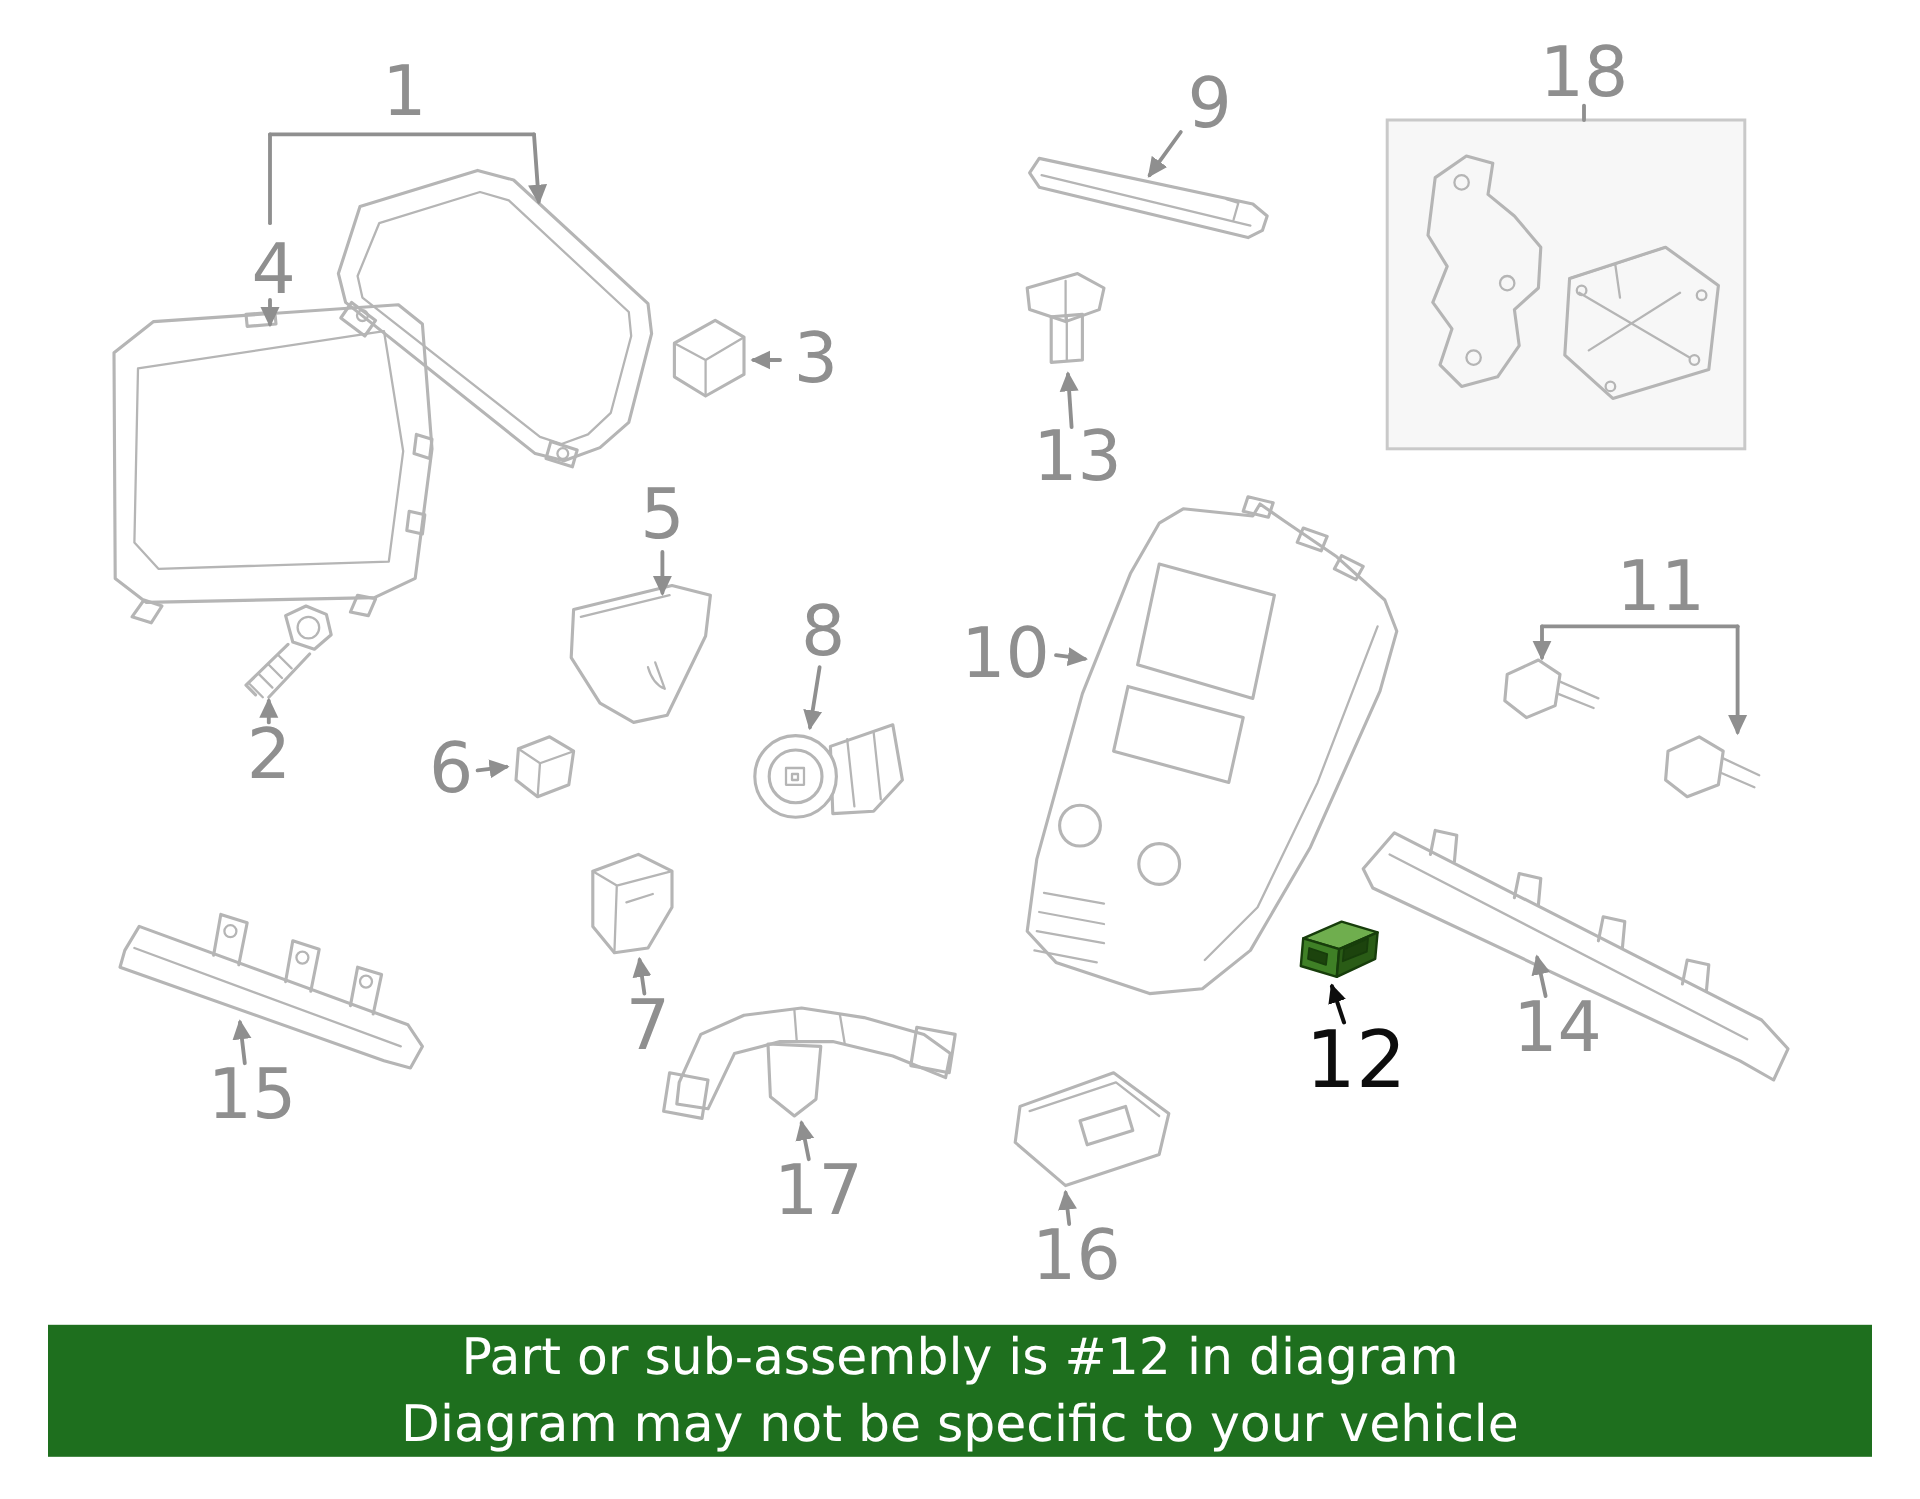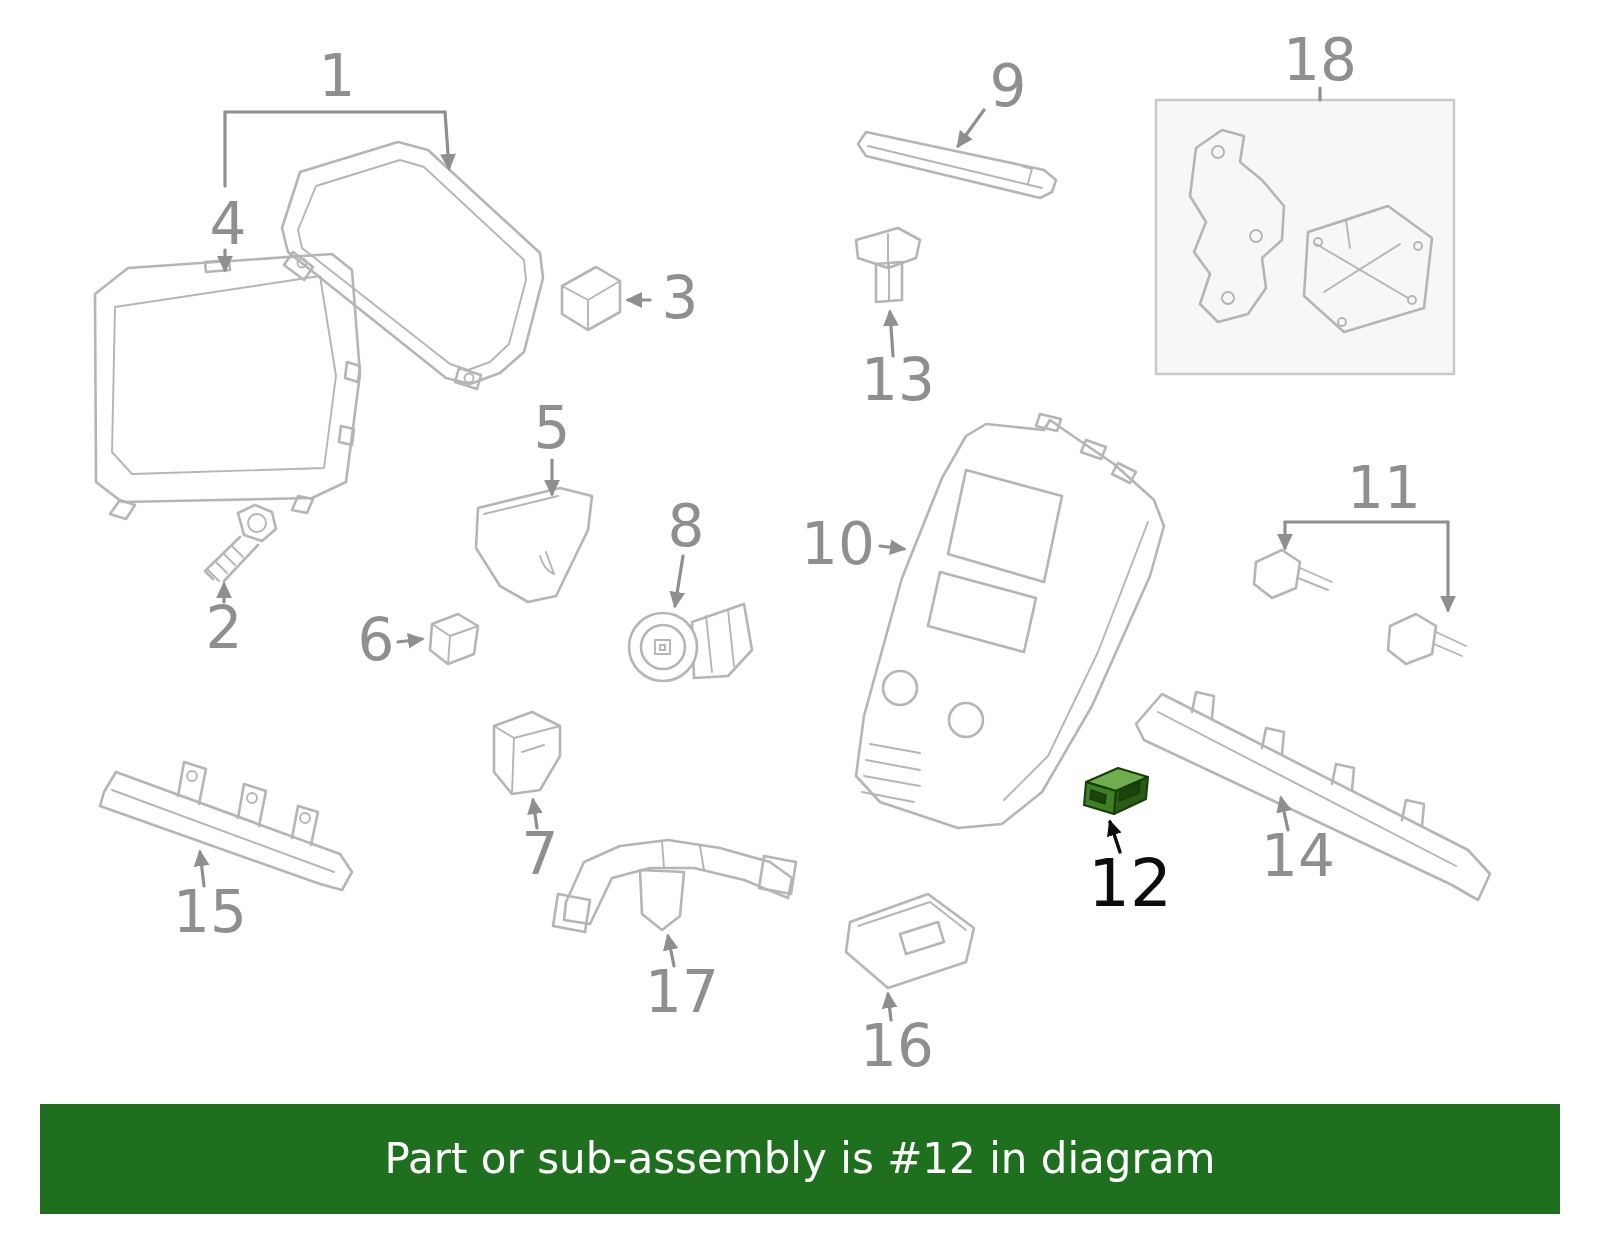--- a/index.html
+++ b/index.html
@@ -262,15 +262,16 @@
       <text class="callout callout--hl" x="1130" y="906">12</text>
       <text class="callout" x="1298" y="876">14</text>
       <text class="callout" x="210" y="932">15</text>
       <text class="callout" x="682" y="1012">17</text>
       <text class="callout" x="897" y="1066">16</text>
     </g>
   </svg>
 
   <div class="banner">
     <div class="banner-line">Part or sub-assembly is #12 in diagram</div>
+    <div class="banner-line">Diagram may not be specific to your vehicle</div>
   </div>
 
 </div>
 
 </body></html>

